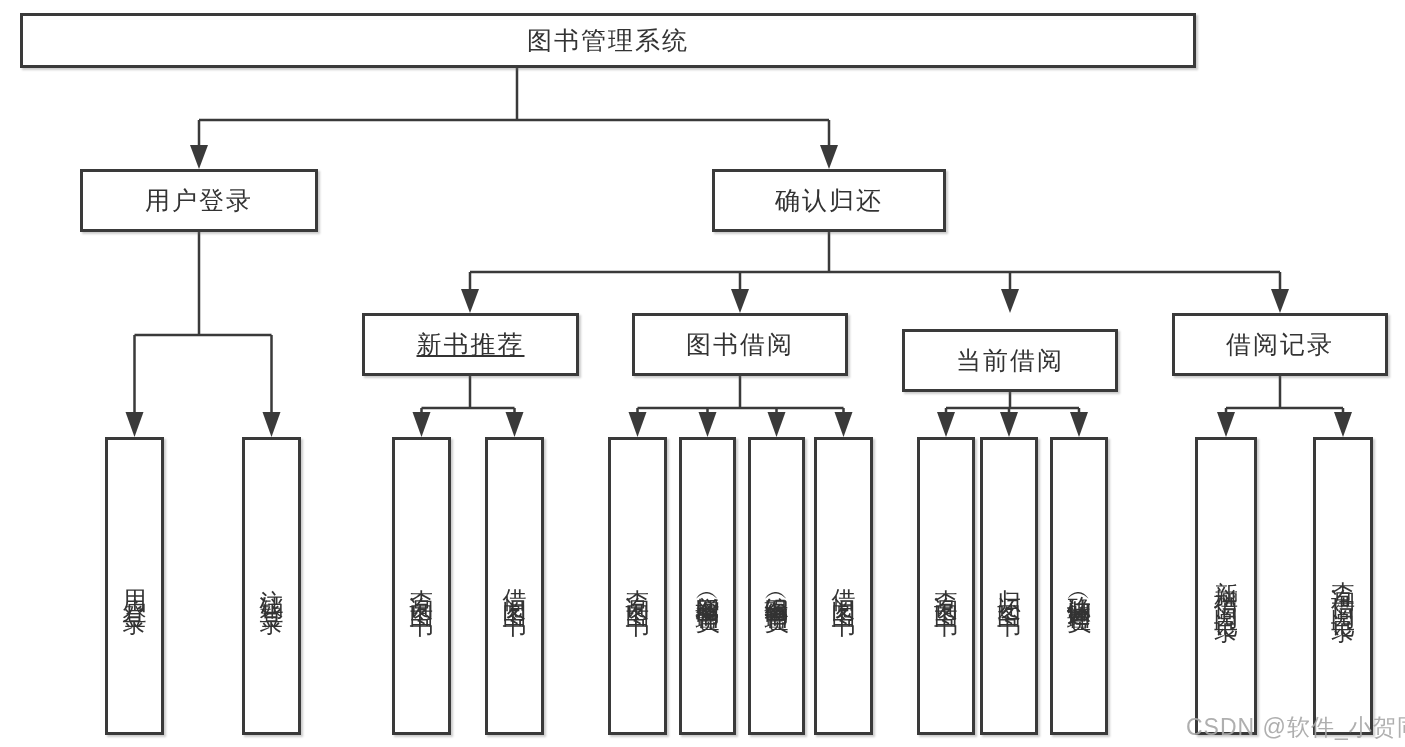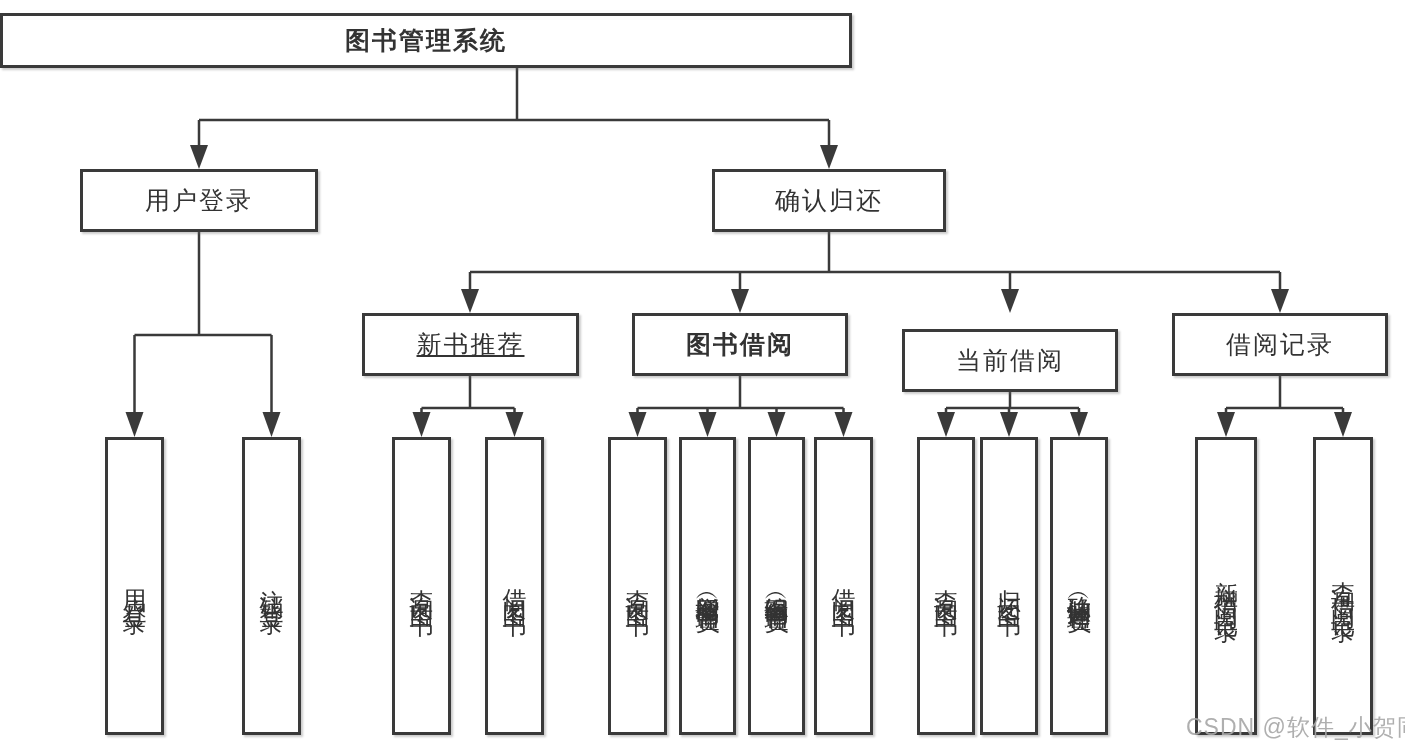--- a/index.html
+++ b/index.html
@@ -102,35 +102,35 @@
       <polygon points="767.5,412 785.5,412 776.5,437"></polygon>
       <polygon points="834.5,412 852.5,412 843.5,437"></polygon>
       <polygon points="937,412 955,412 946,437"></polygon>
       <polygon points="1000,412 1018,412 1009,437"></polygon>
       <polygon points="1070,412 1088,412 1079,437"></polygon>
       <polygon points="1217,412 1235,412 1226,437"></polygon>
       <polygon points="1334,412 1352,412 1343,437"></polygon>
     </g>
   </svg>
 
-  <div class="box hbox" style="left:0; top:13px; width:852px; height:55px;font-weight:bold;">
+  <div class="box hbox" style="left:20px; top:13px; width:1176px; height:55px;">
     <span>图书管理系统</span>
   </div>
 
   <div class="box hbox" style="left:80px; top:169px; width:238px; height:63px;">
     <span>用户登录</span>
   </div>
   <div class="box hbox" style="left:712px; top:169px; width:234px; height:63px;">
     <span>确认归还</span>
   </div>
 
   <div class="box hbox" style="left:362px; top:313px; width:217px; height:63px;text-decoration:underline;">
     <span>新书推荐</span>
   </div>
-  <div class="box hbox" style="left:632px; top:313px; width:216px; height:63px;font-weight:bold;">
+  <div class="box hbox" style="left:632px; top:313px; width:216px; height:63px;">
     <span>图书借阅</span>
   </div>
   <div class="box hbox" style="left:902px; top:329px; width:216px; height:63px;">
     <span>当前借阅</span>
   </div>
   <div class="box hbox" style="left:1172px; top:313px; width:216px; height:63px;">
     <span>借阅记录</span>
   </div>
 
   <div class="box leaf" style="left:105px; width:59px;">

